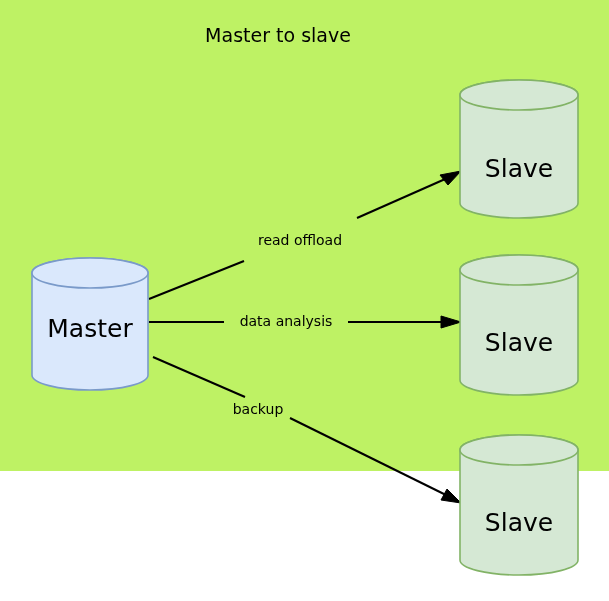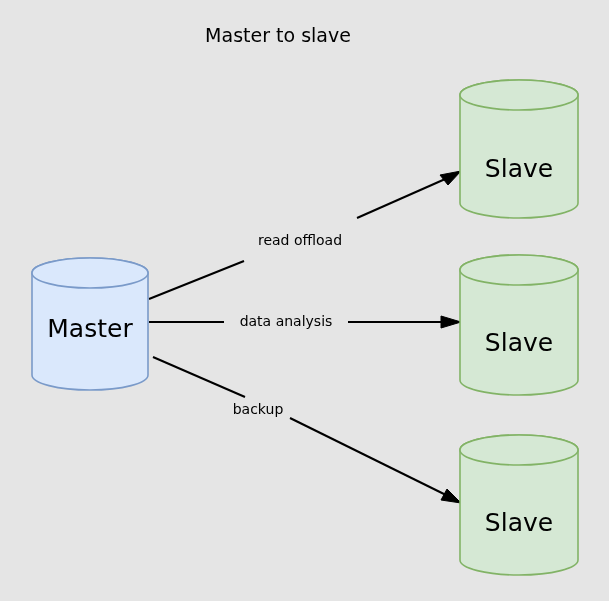--- a/index.html
+++ b/index.html
@@ -10,22 +10,22 @@
   }
   body {
     width: 609px;
     height: 601px;
     overflow: hidden;
     font-family: "DejaVu Sans", sans-serif;
   }
   #diagram-root {
     position: relative;
     width: 609px;
-    height: 601px;
-    background: #e5e5e5;
+    height: 471px;
+    background: #bef264;
   }
   #diagram-svg {
     position: absolute;
     top: 0;
     left: 0;
     width: 609px;
     height: 601px;
     display: block;
   }
   .node-label {

